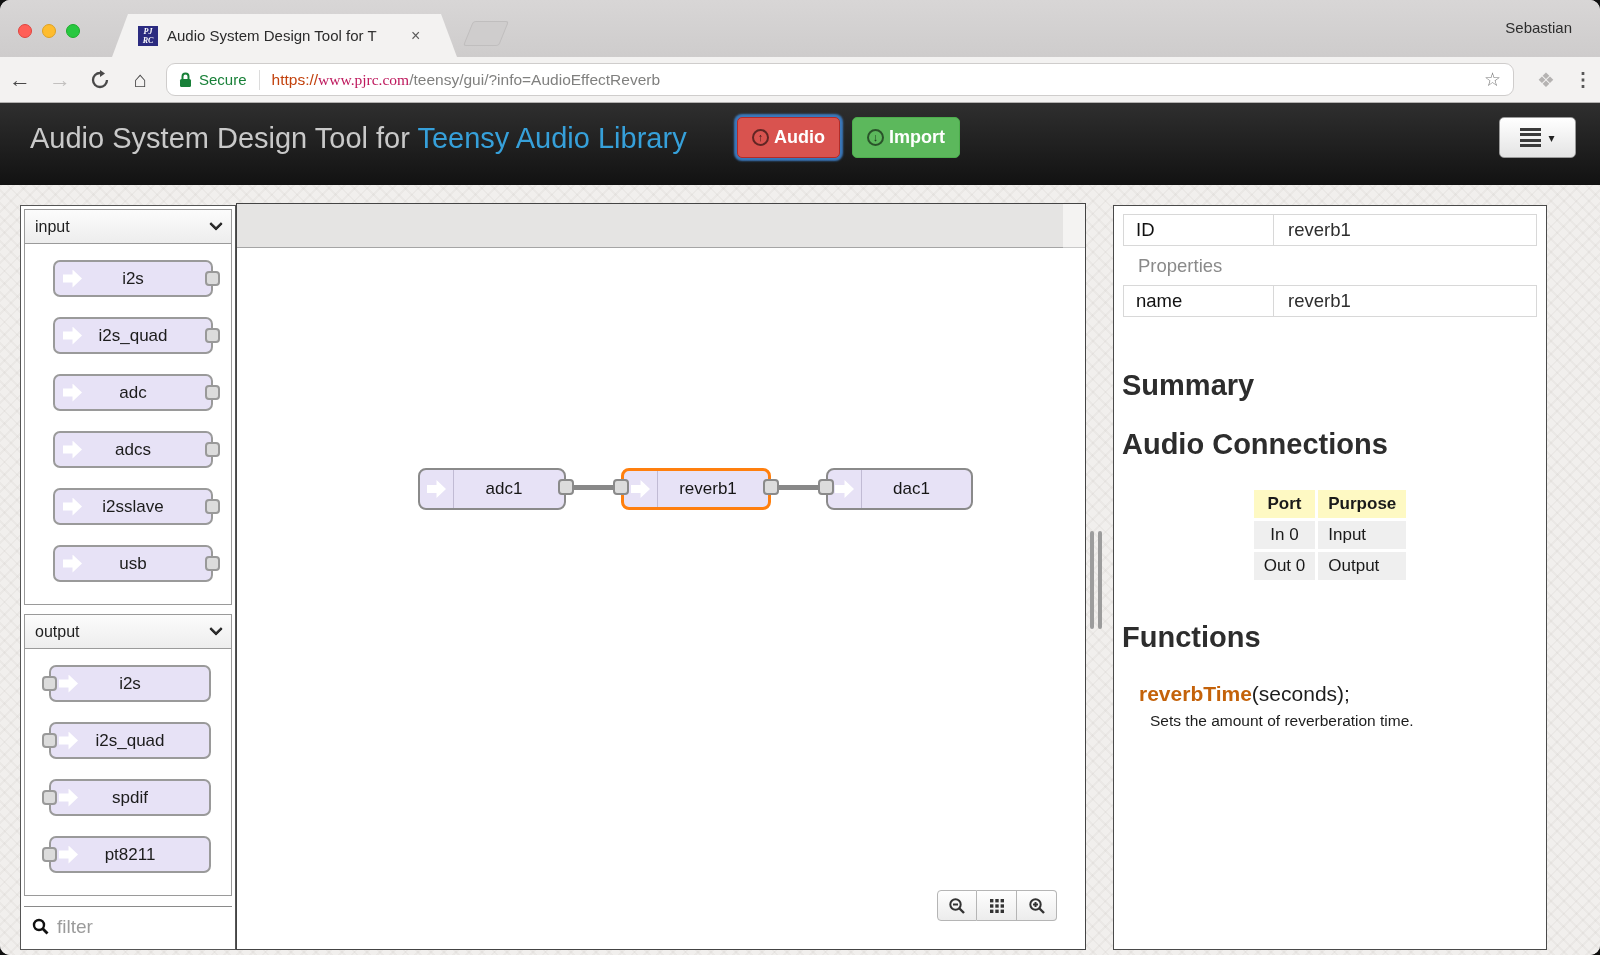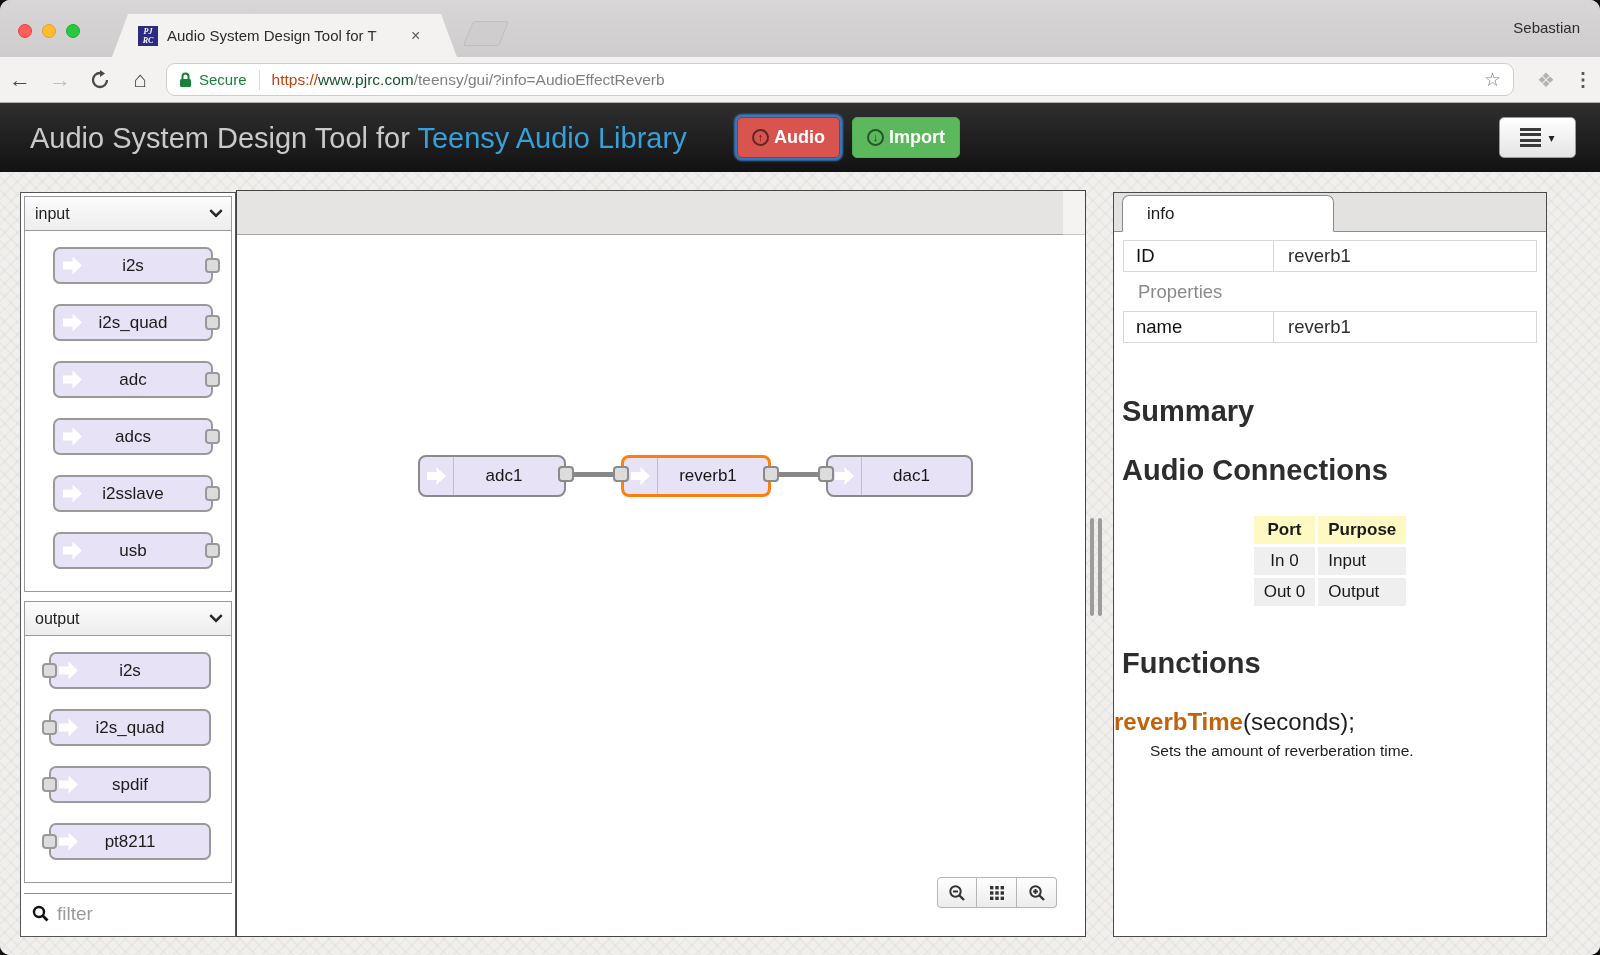--- a/index.html
+++ b/index.html
@@ -18,43 +18,43 @@
          display:flex; align-items:center; padding:0 26px; }
   .favicon { width:20px; height:20px; background:#2b2b80; color:#fff; font-family:"Liberation Serif", serif;
              font-style:italic; font-weight:bold; font-size:8px; line-height:9px; text-align:center;
              padding-top:1px; margin-right:9px; flex:0 0 auto; }
   .tab-title { position:relative; font-size:15px; color:#2b2b2b; white-space:nowrap; overflow:hidden; width:238px; }
   .tab-title .fade { position:absolute; right:0; top:0; bottom:0; width:34px;
                      background:linear-gradient(90deg, rgba(243,242,241,0), #f3f2f1); }
   .tab-close { margin-left:6px; font-size:16px; color:#5a5a5a; cursor:default; }
   .newtab { position:absolute; left:468px; top:21px; width:36px; height:25px; background:#cfcdcd;
             border:1px solid #c0bebe; border-radius:3px; transform:skewX(-22deg); }
-  .user-name { position:absolute; right:20px; top:19px; font-size:15px; color:#2e2e2e; }
+  .user-name { position:absolute; right:28px; top:19px; font-size:15px; color:#2e2e2e; }
 
   
   .toolbar { position:relative; height:46px; background:#f3f2f1; border-bottom:1px solid #b3b1b0;
              display:flex; align-items:center; }
   .navicon { font-size:22px; color:#494949; width:40px; text-align:center; flex:0 0 auto; }
   .navicon.disabled { color:#c2c0bf; }
   .reload-svg { width:20px; height:20px; display:block; margin:0 auto; }
   .addressbar { position:relative; flex:1; height:33px; margin:0 12px 0 6px; background:#fff;
                 border:1px solid #cfcdcc; border-radius:9px; display:flex; align-items:center; padding:0 12px; }
   .lock-svg { width:13px; height:16px; margin-right:7px; flex:0 0 auto; }
   .secure-label { color:#188038; font-size:15px; margin-right:12px; }
   .url-sep { width:1px; height:20px; background:#dcdcdc; margin-right:12px; }
   .url { font-size:15.5px; white-space:nowrap; }
   .url .scheme { color:#c2410c; }
-  .url .host { color:#14532d; }
+  .url .host { color:#be185d;font-family:Liberation Serif, serif; }
   .url .path { color:#80807f; }
   .star { margin-left:auto; font-size:19px; color:#767676; }
   .ext-icon { font-size:20px; color:#b5b3b2; width:40px; text-align:center; }
   .dots { font-size:19px; color:#575757; font-weight:bold; width:34px; text-align:center; letter-spacing:0; }
 
   
-  .appbar { position:relative; height:69px; background:linear-gradient(#2f2f2f,#121212); }
+  .appbar { position:relative; height:82px; background:linear-gradient(#2f2f2f,#121212); }
   .app-title { position:absolute; left:30px; top:19px; font-size:29px; color:#c9c9c9; }
   .app-title .link { color:#36a0da; }
   .btn { display:flex; align-items:center; gap:5px; height:41px; border-radius:5px; padding:0 14px;
          color:#fff; font-size:18px; font-weight:bold; }
   .btn .circ { width:17px; height:17px; border-radius:50%; border:2px solid rgba(0,0,0,0.55);
                color:rgba(0,0,0,0.72); font-size:11px; font-weight:bold; line-height:13px; text-align:center; }
   .export { position:absolute; left:737px; top:14px; background:#d9534f; border:1px solid #b52b27;
             box-shadow:0 0 2px 3px rgba(62,135,214,0.85); }
   .import { position:absolute; left:852px; top:14px; background:#5cb85c; border:1px solid #4cae4c; }
   .menu-btn { position:absolute; right:24px; top:14px; width:77px; height:41px;
@@ -133,21 +133,21 @@
   .kv-table td.v { padding-left:14px; color:#2e2e2e; }
   .props-label { margin:9px 0 2px 24px; font-size:18.5px; color:#8a8a8a; }
   h1.sec { font-size:29px; font-weight:bold; color:#2d2d2d; margin:52px 0 0 8px; }
   h1.sec.tight { margin-top:26px; }
   .summary-p { font-size:19.5px; color:#1d1d1d; line-height:1.38; margin:18px 8px 0 8px; }
   .conn-table { margin:26px auto 0; border-collapse:separate; border-spacing:3px; font-size:17px; }
   .conn-table th { background:#fef9c3; font-weight:bold; color:#1a1a1a; padding:4px 10px; }
   .conn-table td { background:#efefef; color:#1a1a1a; padding:4px 10px; }
   .conn-table td.c0, .conn-table th.c0 { text-align:center; min-width:52px; }
   .conn-table td.c1, .conn-table th.c1 { text-align:left; min-width:72px; }
-  .func-sig { margin:28px 0 0 0; font-size:24px; color:#1d1d1d; }
+  .func-sig { margin:28px 0 0 25px; font-size:21px; color:#1d1d1d; }
   .func-sig .fname { color:#c4620a; font-weight:bold; }
   .func-desc { margin:6px 0 0 36px; font-size:15.5px; color:#1d1d1d; }
 </style>
 </head>
 <body>
 
 <div class="window">
 
   <div class="tabbar">
     <div class="traffic">
@@ -352,23 +352,20 @@
         </div>
       </div>
     </div>
 
     <div class="splitter">
         <i></i>
         <i></i>
       </div>
 
     <div class="panel">
-      <div class="tabstrip">
-        <div class="info-tab">info</div>
-      </div>
 
       <table class="kv-table">
         <tbody>
         <tr>
               <td class="k">ID</td>
               <td class="v">reverb1</td>
             </tr>
       </tbody>
         </table>
 

